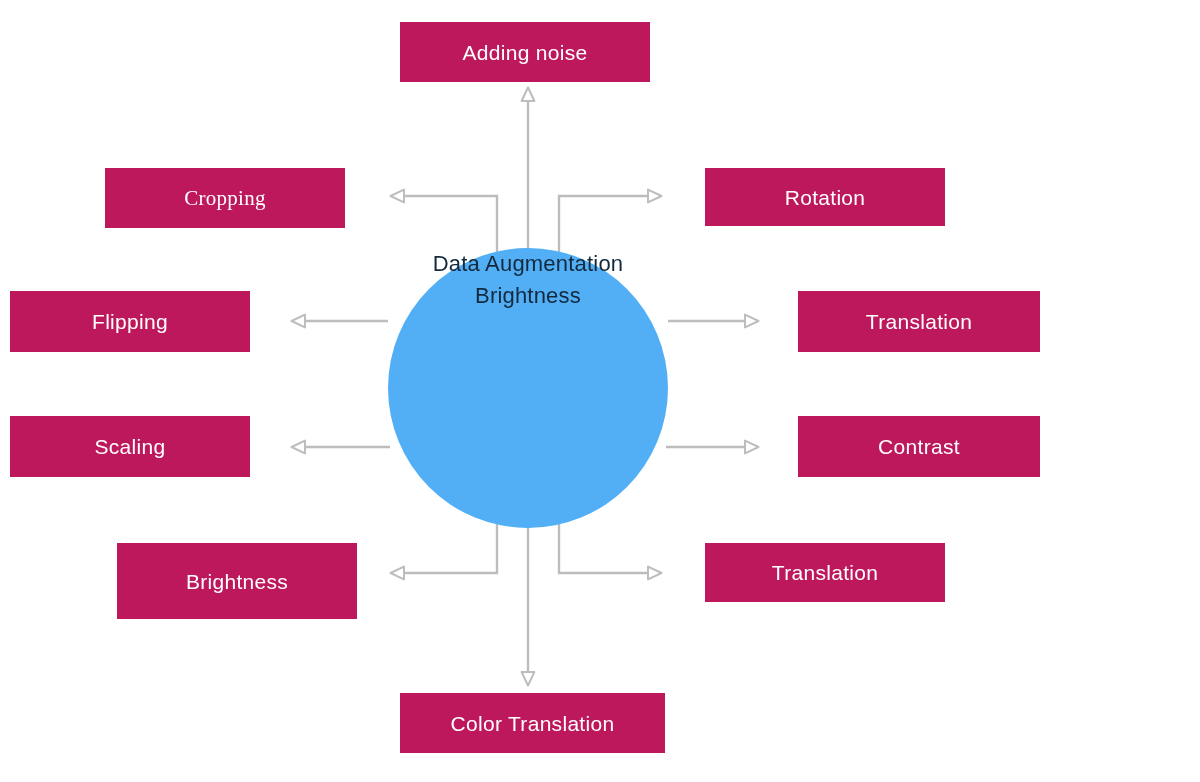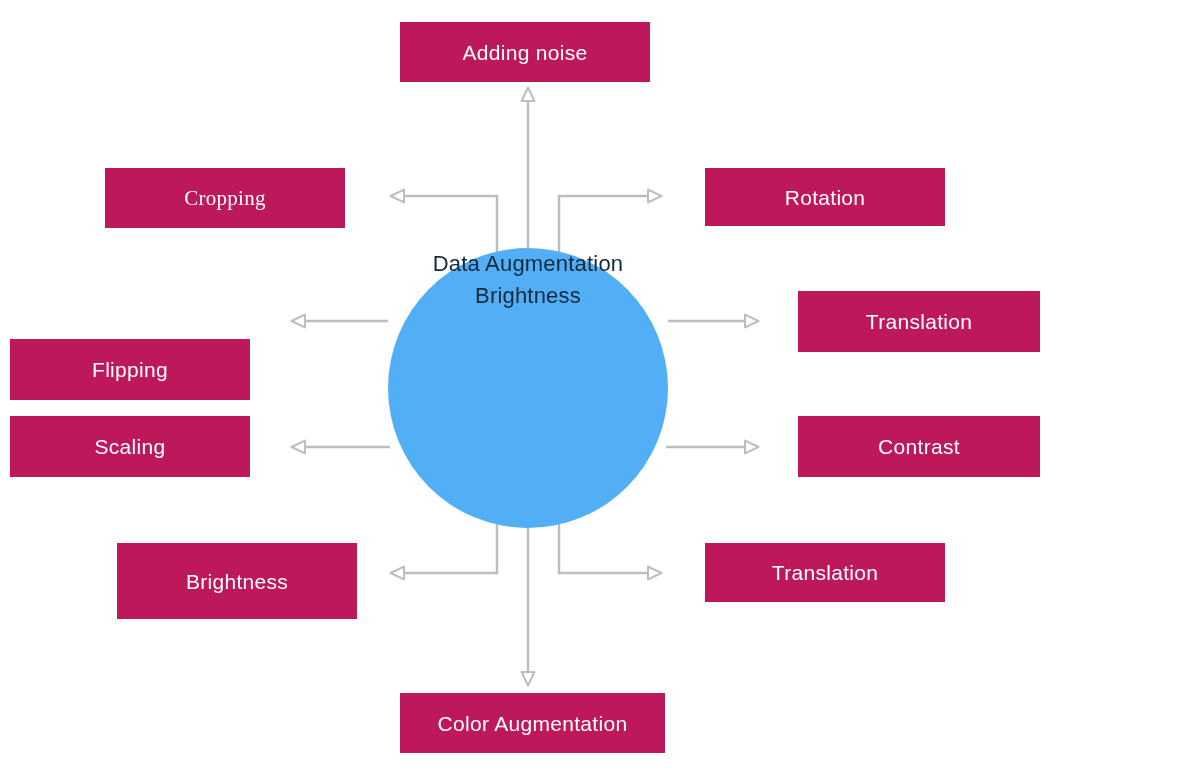--- a/index.html
+++ b/index.html
@@ -110,21 +110,21 @@
   </div>
 
   <div class="node-box" style="left:105px; top:168px; width:240px; height:60px;font-family:Liberation Serif, serif;">
     <span class="node-label">Cropping</span>
   </div>
 
   <div class="node-box" style="left:705px; top:168px; width:240px; height:58px;">
     <span class="node-label">Rotation</span>
   </div>
 
-  <div class="node-box" style="left:10px; top:291px; width:240px; height:61px;margin-top:48px;">
+  <div class="node-box" style="left:10px; top:291px; width:240px; height:61px;">
     <span class="node-label">Flipping</span>
   </div>
 
   <div class="node-box" style="left:798px; top:291px; width:242px; height:61px;text-align:right;">
     <span class="node-label">Translation</span>
   </div>
 
   <div class="node-box" style="left:10px; top:416px; width:240px; height:61px;">
     <span class="node-label">Scaling</span>
   </div>
@@ -135,16 +135,16 @@
 
   <div class="node-box" style="left:105px; top:543px; width:240px; height:76px;margin-left:12px;">
     <span class="node-label">Brightness</span>
   </div>
 
   <div class="node-box" style="left:705px; top:543px; width:240px; height:59px;">
     <span class="node-label">Translation</span>
   </div>
 
   <div class="node-box" style="left:400px; top:693px; width:265px; height:60px;">
-    <span class="node-label">Color Augmentation</span>
+    <span class="node-label">Color Translation</span>
   </div>
 
 </div>
 
 </body></html>

